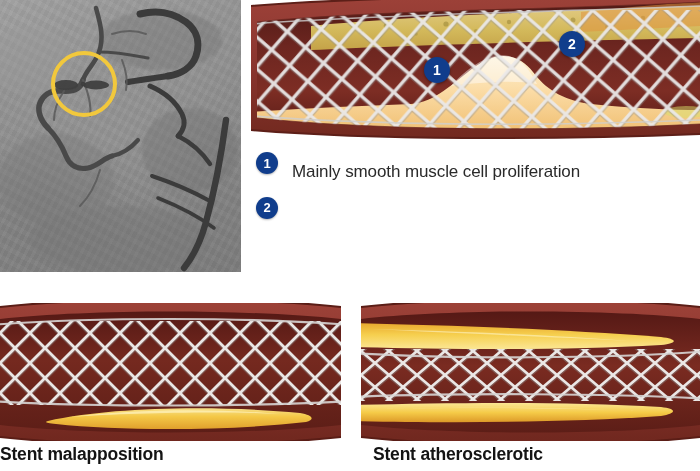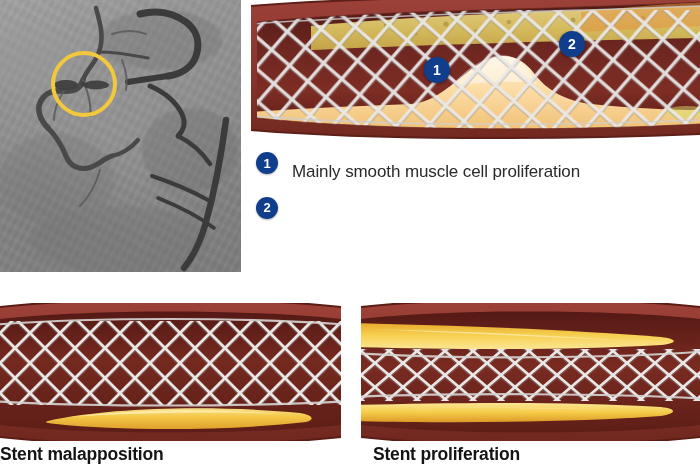--- a/index.html
+++ b/index.html
@@ -333,13 +333,13 @@
                C200 120, 80 120, -6 118 Z" fill="url(#plaqueU2)"></path>
       <path d="M20 106 C100 104, 200 104, 280 108 C200 105, 100 104, 20 106 Z" fill="#fdf3c4" opacity=".55"></path>
     </g>
 
     <path d="M0 4 C90 -6, 250 -6, 339 4" stroke="#5a1d16" stroke-width="2" fill="none"></path>
     <path d="M0 134 C90 144, 250 144, 339 134" stroke="#5a1d16" stroke-width="2" fill="none"></path>
   </svg>
 </div>
 
 <div class="caption" id="cap-mal">Stent malapposition</div>
-<div class="caption" id="cap-under">Stent proliferation</div>
+<div class="caption" id="cap-under">Stent atherosclerotic</div>
 
 </body></html>

